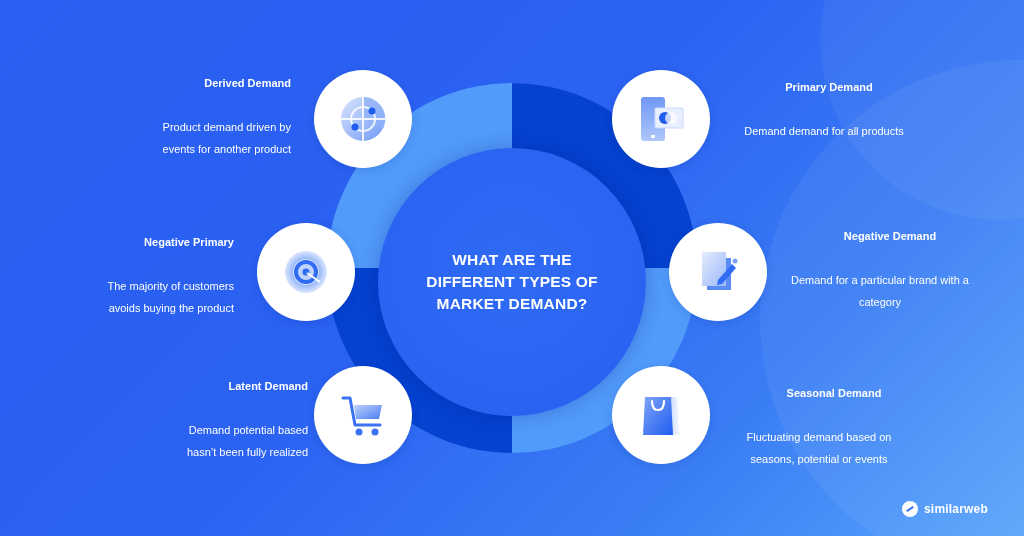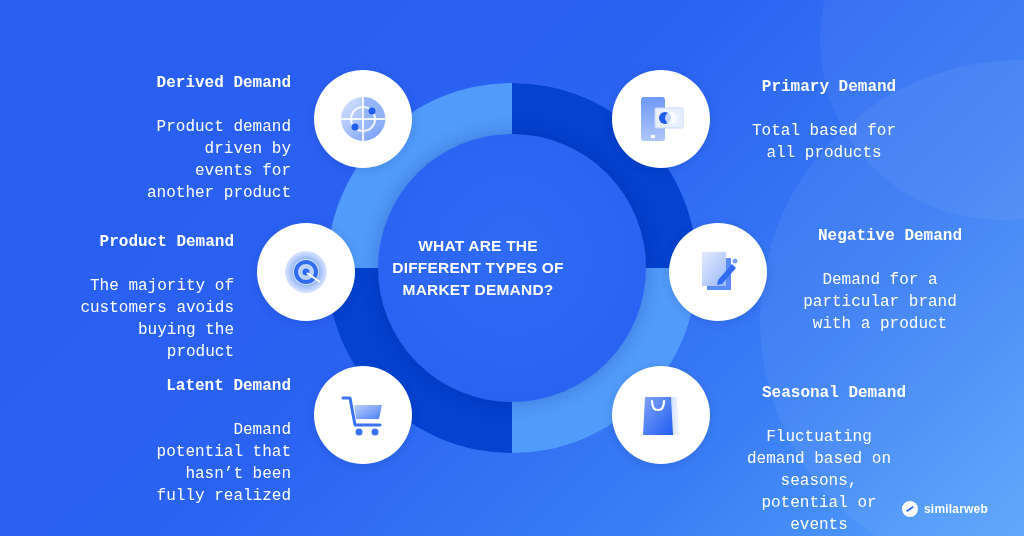--- a/index.html
+++ b/index.html
@@ -12,38 +12,38 @@
   .bg-swoosh {
     position: absolute; border-radius: 50%;
     background: rgba(255,255,255,0.06);
   }
   .ring {
     position: absolute; left: 327px; top: 83px; width: 370px; height: 370px;
     border-radius: 50%;
     background: conic-gradient(#0442cf 0deg 90deg, #519bfa 90deg 180deg, #0442cf 180deg 270deg, #519bfa 270deg 360deg);
   }
   .inner {
-    position: absolute; left: 378px; top: 134px; width: 268px; height: 268px;
+    position: absolute; left: 378px; top: 148px; width: 268px; height: 268px;
     border-radius: 50%;
     background: radial-gradient(circle at 50% 45%, #2f6bf5 0%, #2a63f1 70%, #2a5eea 100%);
     box-shadow: 0 0 18px rgba(0,20,120,0.25);
-    display: flex; align-items: center; 
+    display: flex; align-items: center; justify-content: center;
   }
   .center-title {
     width: 200px; text-align: center; font-weight: 700; font-size: 15.5px;
     line-height: 22px; text-transform: uppercase; letter-spacing: 0.2px;
   }
   .node {
     position: absolute; width: 98px; height: 98px; border-radius: 50%;
     background: #fff; display: flex; align-items: center; justify-content: center;
     box-shadow: 0 2px 10px rgba(0,30,120,0.15);
   }
   .node svg { width: 56px; height: 56px; }
   .label {
-    position: absolute; font-size: 16px; line-height: 22px; font-family: Liberation Mono, monospace;
+    position: absolute; font-size: 11px; line-height: 22px;
   }
   .label .title { font-weight: 700; margin-bottom: 22px; }
   .label.left { text-align: right; }
   .label.right { text-align: center; }
   .logo {
     position: absolute; left: 902px; top: 501px; display: flex; align-items: center; gap: 6px;
     font-size: 12px; font-weight: 700; letter-spacing: 0.2px;
   }
   .logo-mark { width: 16px; height: 16px; border-radius: 50%; background: #fff; position: relative; }
   .logo-mark::after {
@@ -93,80 +93,80 @@
       </radialGradient>
     </defs>
     <circle cx="28" cy="28" r="21" fill="url(#g2)"></circle>
     <circle cx="28" cy="28" r="13" fill="#fff" opacity="0.6"></circle>
     <circle cx="28" cy="28" r="10" fill="none" stroke="#2f6bf3" stroke-width="4"></circle>
     <circle cx="28" cy="28" r="3.5" fill="#2f6bf3"></circle>
     <line x1="29" y1="29" x2="42" y2="38" stroke="#fff" stroke-width="2"></line>
   </svg>
 </div>
 <div class="label left" style="right:790px; top:231px; width:200px;">
-  <div class="title">Product Demand</div>
+  <div class="title">Negative Primary</div>
   <div style="width:160px; margin-left:auto;">The majority of customers avoids buying the product</div>
 </div>
 
 <div class="node" style="left:314px; top:366px;">
   <svg viewBox="0 0 56 56">
     <defs>
       <linearGradient id="g3" x1="0" y1="0" x2="1" y2="1">
         <stop offset="0" stop-color="#bcd0fb"></stop>
           <stop offset="1" stop-color="#4b7ef5"></stop>
       </linearGradient>
     </defs>
     <path d="M8 11 H15 L20 38 H45" fill="none" stroke="#3b72f4" stroke-width="3" stroke-linecap="round" stroke-linejoin="round"></path>
     <path d="M19 18 H47 L44 32 H21 Z" fill="url(#g3)"></path>
     <circle cx="24" cy="45" r="3.5" fill="#3b72f4"></circle>
     <circle cx="40" cy="45" r="3.5" fill="#3b72f4"></circle>
   </svg>
 </div>
-<div class="label left" style="right:733px; top:375px; width:200px;">
+<div class="label left" style="right:716px; top:375px; width:200px;">
   <div class="title">Latent Demand</div>
-  <div style="width:150px; margin-left:auto;">Demand potential that hasn’t been fully realized</div>
+  <div style="width:150px; margin-left:auto;">Demand potential based hasn’t been fully realized</div>
 </div>
 
 <div class="node" style="left:612px; top:70px;">
   <svg viewBox="0 0 56 56">
     <defs>
       <linearGradient id="g4" x1="0" y1="0" x2="0" y2="1">
         <stop offset="0" stop-color="#6f98f6"></stop>
           <stop offset="1" stop-color="#aec6fa"></stop>
       </linearGradient>
     </defs>
     <rect x="8" y="6" width="24" height="44" rx="3" fill="url(#g4)"></rect>
     <rect x="18" y="44" width="4" height="3" fill="#fff"></rect>
     <rect x="22" y="17" width="28" height="20" rx="1" fill="#e8effe" stroke="#c8d8fc" stroke-width="1"></rect>
     <circle cx="32" cy="27" r="6" fill="#1f5cf0"></circle>
     <circle cx="38" cy="27" r="6" fill="#ffffff" opacity="0.75"></circle>
   </svg>
 </div>
 <div class="label right" style="left:734px; top:76px; width:190px;">
   <div class="title">Primary Demand</div>
-  <div style="width:180px;">Total based for all products</div>
+  <div style="width:180px;">Demand demand for all products</div>
 </div>
 
 <div class="node" style="left:669px; top:223px;">
   <svg viewBox="0 0 56 56">
     <defs>
       <linearGradient id="g5" x1="0" y1="0" x2="1" y2="1">
         <stop offset="0" stop-color="#e4ecfe"></stop>
           <stop offset="1" stop-color="#9bb8f9"></stop>
       </linearGradient>
     </defs>
     <rect x="17" y="14" width="24" height="32" fill="#5b8cf6"></rect>
     <rect x="12" y="8" width="24" height="34" fill="url(#g5)"></rect>
     <path d="M28 36 L42 20 L46 24 L32 40 L27 41 Z" fill="#2f6bf3"></path>
     <circle cx="45" cy="17" r="2.5" fill="#7aa2f8"></circle>
   </svg>
 </div>
 <div class="label right" style="left:790px; top:225px; width:200px;">
   <div class="title">Negative Demand</div>
-  <div style="width:180px;">Demand for a particular brand with a product</div>
+  <div style="width:180px;">Demand for a particular brand with a category</div>
 </div>
 
 <div class="node" style="left:612px; top:366px;">
   <svg viewBox="0 0 56 56">
     <defs>
       <linearGradient id="g6" x1="0" y1="0" x2="1" y2="1">
         <stop offset="0" stop-color="#7fa4f8"></stop>
           <stop offset="1" stop-color="#1f5cf0"></stop>
       </linearGradient>
       <linearGradient id="g7" x1="0" y1="0" x2="1" y2="0">

